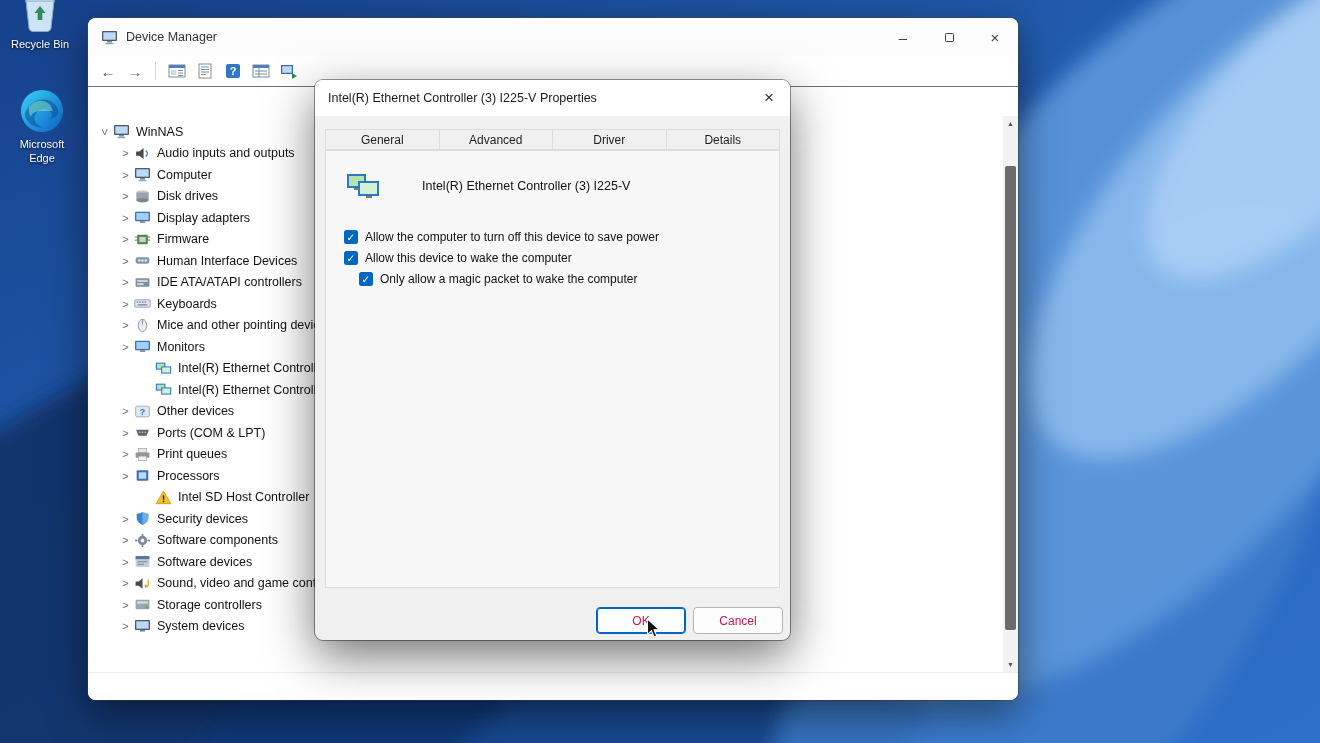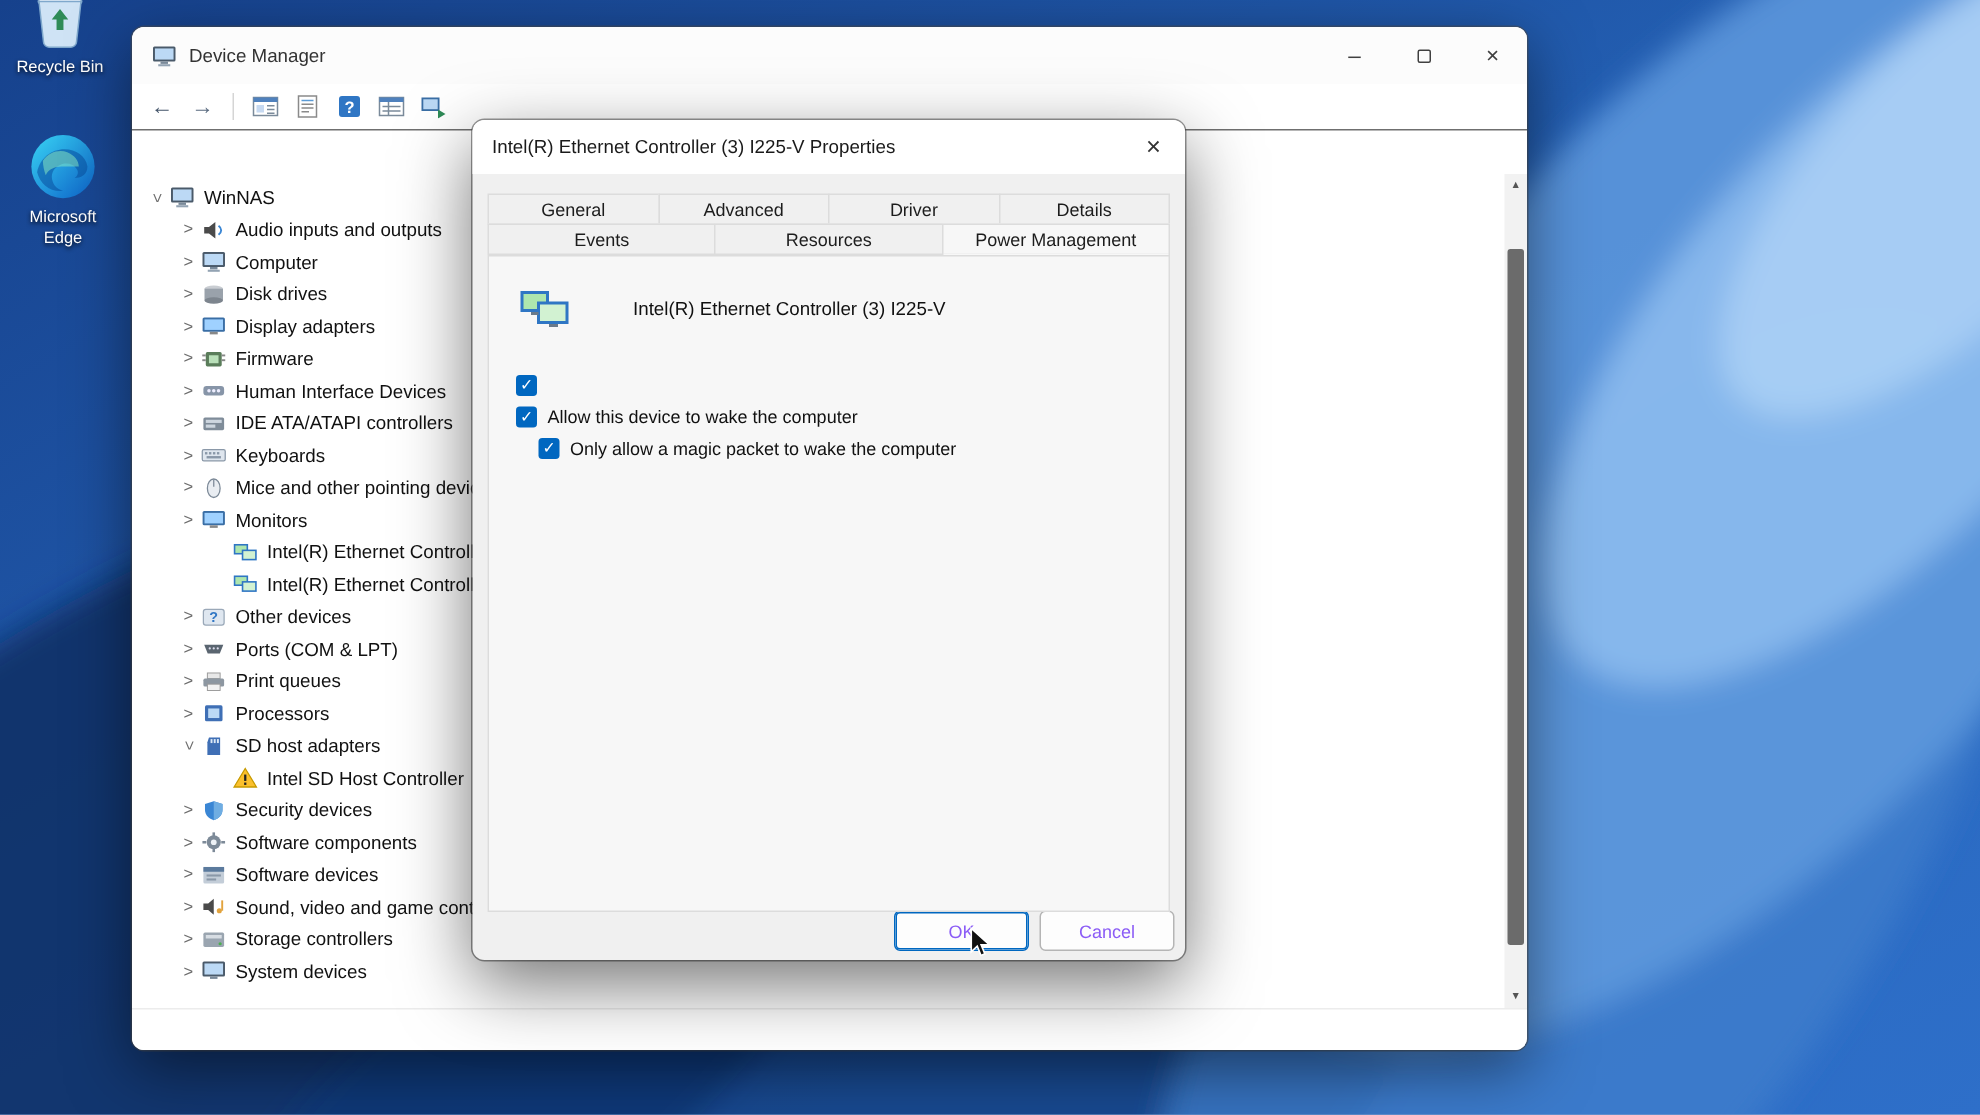--- a/index.html
+++ b/index.html
@@ -75,21 +75,21 @@
   .dev-icon svg { width:34px; height:28px; display:block; }
   .dev-name { margin-left:42px; margin-top:7px; font-size:12.5px; color:#111; }
 
   .cb-block { margin:30px 0 0 18px; }
   .cb-row { display:flex; align-items:center; margin-bottom:7px; }
   .cb-row.indent { margin-left:15px; margin-top:3px; }
   .cb-box { width:14px; height:14px; border-radius:2.5px; background:#0067c0; color:#fff; font-size:10.5px; line-height:14px; text-align:center; margin-right:7px; flex:none; }
   .cb-label { font-size:12px; color:#111; }
 
   .btn { position:absolute; top:527px; width:90px; height:27px; display:flex; align-items:center; justify-content:center;
-    font-size:12px; color:#8b5cf6; background:#fdfdfd; border:1px solid #b5b5b5; border-radius:4px; }
+    font-size:12px; color:#be185d; background:#fdfdfd; border:1px solid #b5b5b5; border-radius:4px; }
   .btn-ok { left:281px; border:1px solid #0067c0; box-shadow:inset 0 0 0 1px #0067c0; }
   .btn-cancel { left:378px; }
 
   .cursor { position:absolute; left:646px; top:618px; z-index:50; pointer-events:none; }
 </style>
 </head>
 <body>
 
 <div class="wallpaper">
   <svg viewBox="0 0 1320 743" preserveAspectRatio="none">
@@ -401,32 +401,20 @@
         <div class="tree-row" style="padding-left: 29px;">
           <span class="chev">&gt;</span>
           <span class="t-icon">
             <svg viewBox="0 0 16 14">
               <rect x="2.5" y="2" width="11" height="10" rx="1" fill="#3f6fb5"></rect>
               <rect x="4.5" y="4" width="7" height="6" fill="#bcd9f5"></rect>
             </svg>
           </span>
           <span class="t-label">Processors</span>
         </div>
-        <div class="tree-row" style="padding-left: 29px;">
-          <span class="chev expanded">&gt;</span>
-          <span class="t-icon">
-            <svg viewBox="0 0 16 14">
-              <path d="M5 1.5h7v11H4v-8z" fill="#3f6fb5"></path>
-              <rect x="6" y="2.5" width="1.2" height="2.5" fill="#dce8f5"></rect>
-              <rect x="8" y="2.5" width="1.2" height="2.5" fill="#dce8f5"></rect>
-              <rect x="10" y="2.5" width="1.2" height="2.5" fill="#dce8f5"></rect>
-            </svg>
-          </span>
-          <span class="t-label">SD host adapters</span>
-        </div>
         <div class="tree-row" style="padding-left: 50px;">
           <span class="chev"></span>
           <span class="t-icon">
             <svg viewBox="0 0 16 14">
               <path d="M8 1.2 15 12.8H1z" fill="#fbc02d" stroke="#c79a00" stroke-width="0.8"></path>
               <rect x="7.3" y="5" width="1.4" height="4" fill="#222"></rect>
               <rect x="7.3" y="10" width="1.4" height="1.5" fill="#222"></rect>
             </svg>
           </span>
           <span class="t-label">Intel SD Host Controller</span>
@@ -515,45 +503,41 @@
     <span>Intel(R) Ethernet Controller (3) I225-V Properties</span>
     <span class="dlg-close">×</span>
   </div>
 
   <div class="dlg-tabs">
     <div class="tab-row">
         <div class="tab">General</div>
         <div class="tab">Advanced</div>
         <div class="tab">Driver</div>
         <div class="tab">Details</div>
-      </div>
-    <div class="tab-row tab-row2">
-        <div class="tab">Events</div>
-        <div class="tab">Resources</div>
-        <div class="tab active">Power Management</div>
       </div>
   </div>
 
   <div class="dlg-pane">
     <div class="dev-head">
       <span class="dev-icon">
         <svg viewBox="0 0 34 28">
           <rect x="1" y="2" width="19" height="14" fill="#2f76c4"></rect>
             <rect x="3" y="4" width="15" height="10" fill="#aee6ae"></rect>
           <rect x="12" y="9" width="21" height="15" fill="#2f76c4"></rect>
             <rect x="14" y="11" width="17" height="11" fill="#d2f2d2"></rect>
           <rect x="8" y="16" width="5" height="2" fill="#6a7a8a"></rect>
             <rect x="20" y="24" width="6" height="2" fill="#6a7a8a"></rect>
         </svg>
       </span>
       <span class="dev-name">Intel(R) Ethernet Controller (3) I225-V</span>
     </div>
     <div class="cb-block">
         <div class="cb-row">
           <span class="cb-box">✓</span>
+          <span class="cb-label">Allow the computer to turn off this device to save power</span>
         </div>
         <div class="cb-row">
           <span class="cb-box">✓</span>
           <span class="cb-label">Allow this device to wake the computer</span>
         </div>
         <div class="cb-row indent">
           <span class="cb-box">✓</span>
           <span class="cb-label">Only allow a magic packet to wake the computer</span>
         </div>
       </div>

